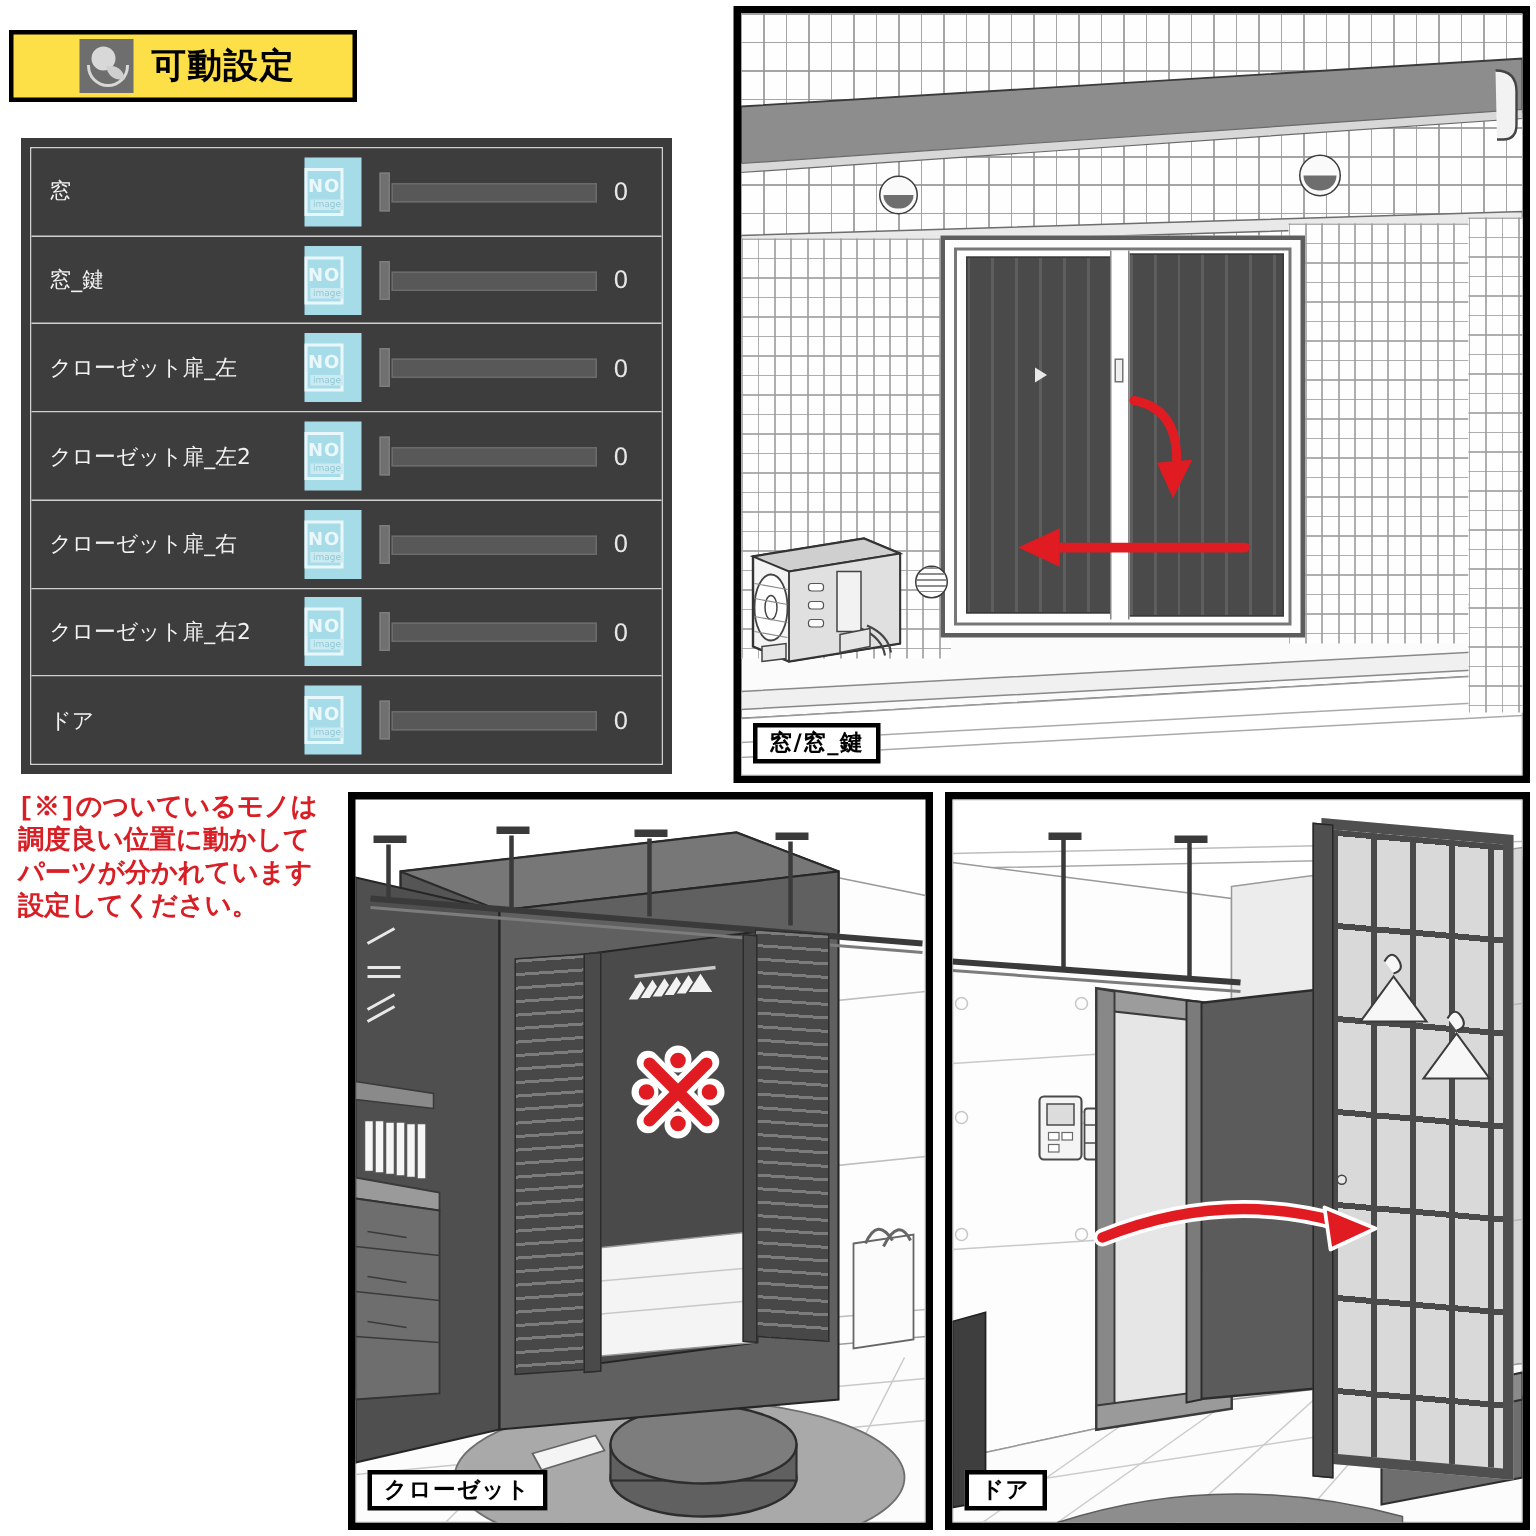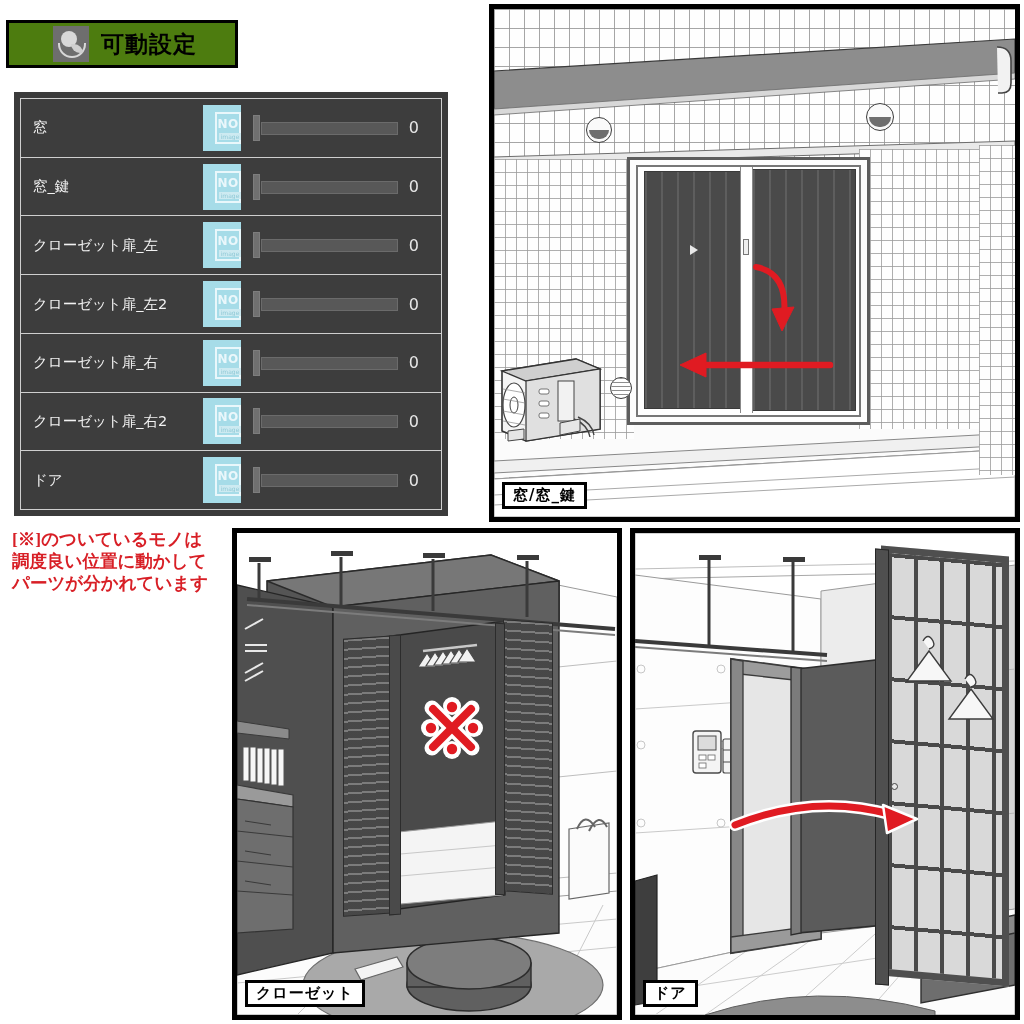--- a/index.html
+++ b/index.html
@@ -8,21 +8,21 @@
     background:#ffffff;
     font-family:"DejaVu Sans","Liberation Sans",sans-serif;
     overflow:hidden;
     position:relative;
   }
   #root{position:absolute;left:0;top:0;width:1024px;height:1024px;}
 
   
   .title-box{
     position:absolute;left:6px;top:20px;width:232px;height:48px;
-    border:3px solid #000;background:#4d7c0f;
+    border:3px solid #000;background:#fde047;
     display:flex;align-items:center;box-sizing:border-box;
   }
   .title-icon{
     width:36px;height:36px;margin-left:44px;background:#6e6e6e;
     position:relative;flex:0 0 auto;
   }
   .title-icon .ball{
     position:absolute;left:8px;top:5px;width:16px;height:16px;border-radius:50%;
     background:#d8d8d8;
   }
@@ -54,21 +54,21 @@
     border-bottom:1px solid #cfcfcf;box-sizing:border-box;
     background:#3d3d3d;position:relative;
   }
   .row:last-child{border-bottom:none;}
   .row-label{
     width:170px;padding-left:12px;color:#f2f2f2;font-size:14.5px;
     white-space:nowrap;overflow:hidden;
   }
   .thumb{
     width:38px;height:46px;background:#a6dce8;position:relative;flex:0 0 auto;
-    display:flex;align-items:center;justify-content:flex-end;
+    display:flex;align-items:center;justify-content:flex-start;
   }
   .thumb .frame{
     width:26px;height:32px;border:2px solid #e9f7fb;box-sizing:border-box;
     display:flex;align-items:flex-start;justify-content:center;
     position:relative;
   }
   .thumb .no{
     color:#eaf7fb;font-size:12px;font-weight:bold;line-height:1;margin-top:4px;
     letter-spacing:0.5px;
   }
@@ -89,21 +89,21 @@
     border:1px solid #7d7d7d;box-sizing:border-box;
   }
   .row-value{
     margin-left:auto;margin-right:22px;color:#e6e6e6;font-size:16px;
   }
 
   
   .red-note{
     position:absolute;left:12px;top:528px;width:240px;
     color:#d81f26;font-size:17.5px;font-weight:bold;line-height:1.26;
-    font-family:Liberation Serif, serif;
+    font-family:Liberation Mono, monospace;
   }
   .red-note div{white-space:nowrap;}
 
   
   .pic{
     position:absolute;border:5px solid #000;box-sizing:border-box;
     background:#ffffff;overflow:hidden;
   }
   #pic-window{left:489px;top:4px;width:531px;height:518px;}
   #pic-closet{left:232px;top:528px;width:390px;height:492px;}
@@ -269,20 +269,21 @@
           </div>
           <div class="row-value">0</div>
         </div>
       </div>
   </div>
 
   <div class="red-note">
     <div>[※]のついているモノは</div>
     <div>調度良い位置に動かして</div>
     <div>パーツが分かれています</div>
+    <div>設定してください。</div>
   </div>
 
   <div class="pic" id="pic-closet">
     <div class="pic-stage">
 
       <svg class="ov" viewBox="0 0 380 482" preserveAspectRatio="none">
 
         <polygon points="262,40 380,64 380,400 262,430" fill="#fdfdfd" stroke="#9a9a9a" stroke-width="1"></polygon>
         <line x1="262" y1="140" x2="380" y2="128" stroke="#bdbdbd" stroke-width="1"></line>
         <line x1="262" y1="250" x2="380" y2="238" stroke="#bdbdbd" stroke-width="1"></line>

